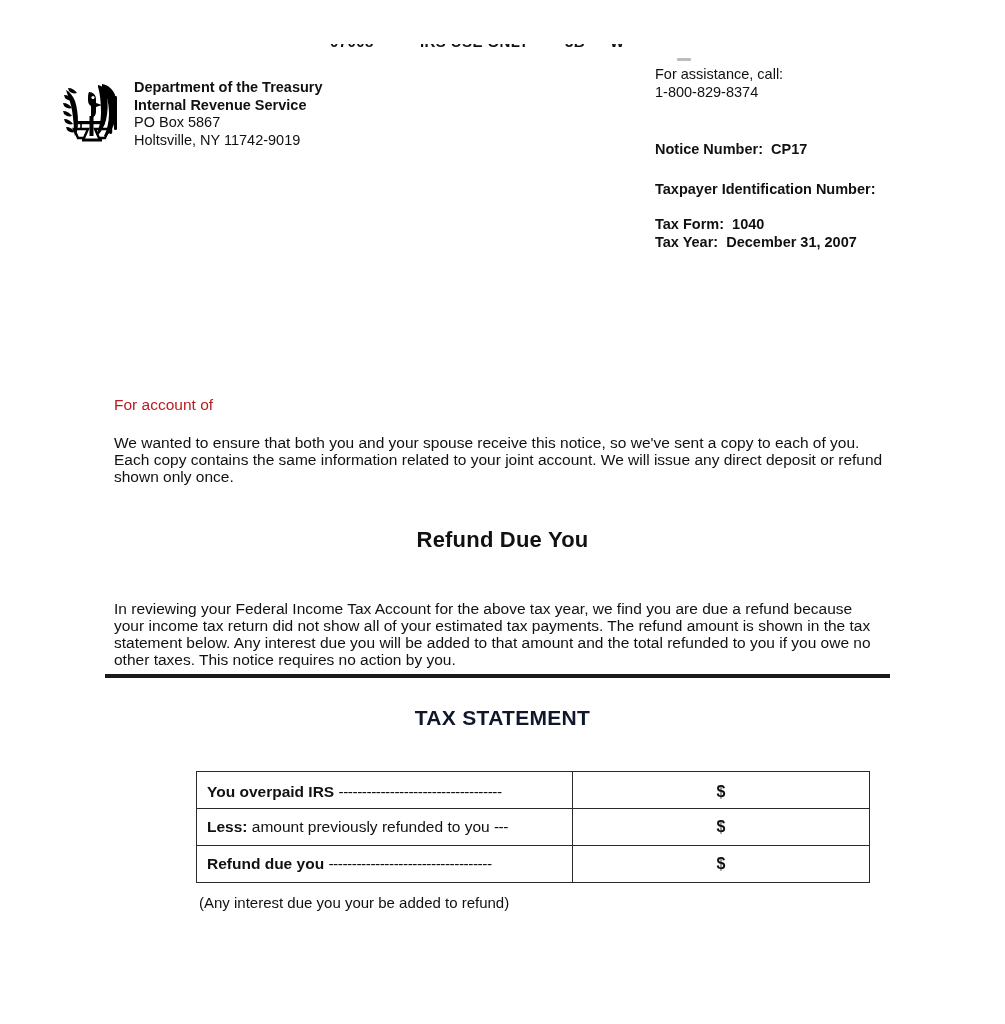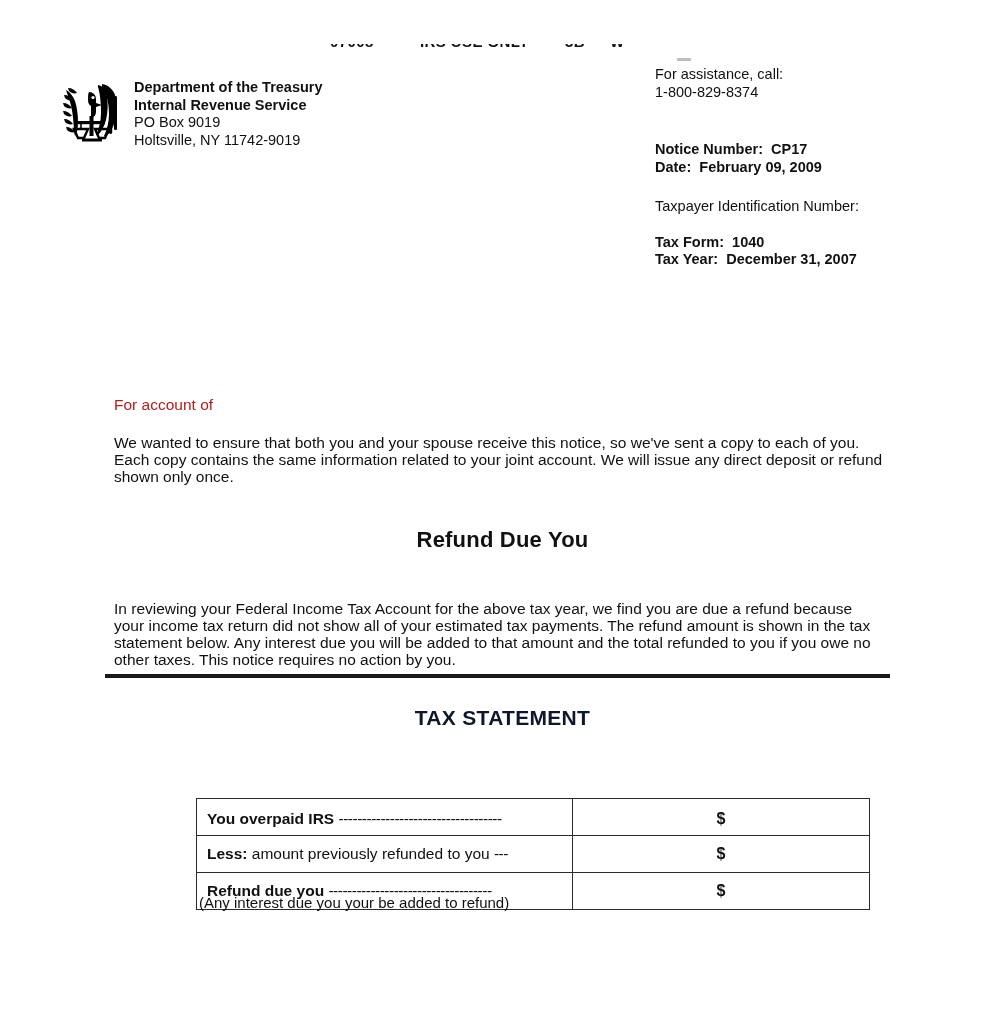--- a/index.html
+++ b/index.html
@@ -87,21 +87,21 @@
   .info-col .speck {
     position: absolute;
     top: -8px;
     left: 22px;
     width: 14px;
     height: 3px;
     background: #bdbdbd;
     border-radius: 1px;
   }
   .info-col .line { white-space: nowrap; }
-  .info-col .bold { font-weight: normal; }
+  .info-col .bold { font-weight: bold; }
   .info-col .gap-lg { height: 40px; }
   .info-col .gap-md { height: 22px; }
   .info-col .gap-sm { height: 18px; }
   .info-col .lbl { font-weight: bold; }
   .info-col .val { font-weight: bold; }
 
   
   .acct-line {
     position: absolute;
     top: 396px;
@@ -151,21 +151,21 @@
     width: 1005px;
     text-align: center;
     font-size: 21px;
     font-weight: bold;
     letter-spacing: 0.3px;
     color: #0f172a;
   }
 
   .ts-table {
     position: absolute;
-    top: 798px;
+    top: 771px;
     left: 196px;
     width: 631px;
     border-collapse: collapse;
     table-layout: fixed;
   }
   .ts-table td {
     border: 1.6px solid #2b2b2b;
     height: 36px;
     padding: 0 10px;
     font-size: 15.5px;
@@ -253,34 +253,33 @@
         <path d="M37 53 L51 53 L47 62 L41 62 Z" fill="none" stroke="#000" stroke-width="2.4"></path>
 
         <rect x="24" y="62.5" width="20" height="3"></rect>
       </g>
     </svg>
   </div>
 
   <div class="return-address">
     <div class="strong">Department of the Treasury</div>
     <div class="strong">Internal Revenue Service</div>
-    <div>PO Box 9019</div>
+    <div>PO Box 5867</div>
     <div>Holtsville, NY 11742-9019</div>
   </div>
 
   <div class="info-col">
     <div class="speck"></div>
 
     <div class="line">For assistance, call:</div>
     <div class="line">1-800-829-8374</div>
 
     <div class="gap-lg"></div>
 
     <div class="line"><span class="lbl">Notice Number:</span>&nbsp;&nbsp;<span class="val">CP17</span></div>
-    <div class="line"><span class="lbl">Date:</span>&nbsp;&nbsp;<span class="val">February 09, 2009</span></div>
 
     <div class="gap-md"></div>
 
     <div class="line bold">Taxpayer Identification Number:</div>
     <div class="line"></div>
 
     <div class="gap-sm"></div>
 
     <div class="line"><span class="lbl">Tax Form:</span>&nbsp;&nbsp;<span class="val">1040</span></div>
     <div class="line"><span class="lbl">Tax Year:</span>&nbsp;&nbsp;<span class="val">December 31, 2007</span></div>

